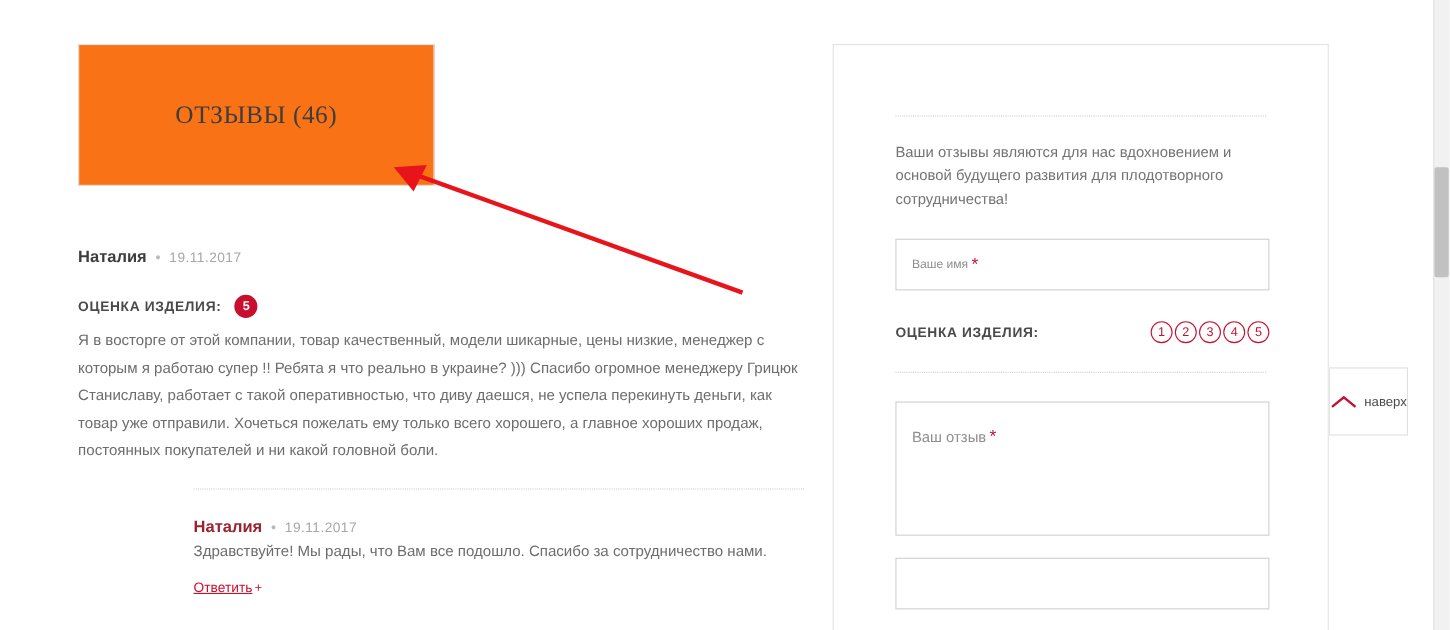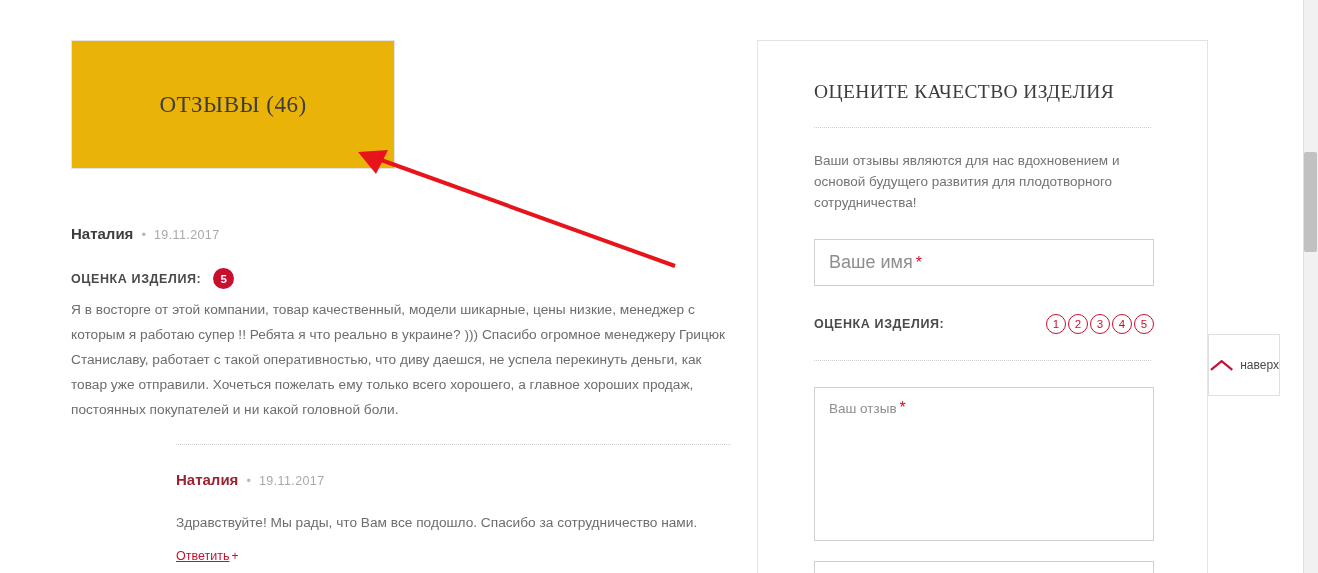--- a/index.html
+++ b/index.html
@@ -27,21 +27,21 @@
     width: 660px;
   }
   .tabs {
     display: flex;
     gap: 11px;
   }
   .tab {
     width: 324px;
     height: 129px;
     border: 1px solid #e3e3e3;
-    background: #eab308;
+    background: #f97316;
     display: flex;
     align-items: center;
     justify-content: center;
     cursor: pointer;
   }
   .tab-label {
     font-family: "Liberation Serif", serif;
     font-size: 23px;
     color: #3d3d3d;
     letter-spacing: 0.5px;
@@ -120,21 +120,20 @@
     font-size: 15px;
     font-weight: bold;
     color: #9b2230;
   }
   .reply-date {
     font-size: 12.5px;
     color: #a8a8a8;
     letter-spacing: 0.4px;
   }
   .reply-text {
-    margin-top: 22px;
     font-size: 13.7px;
     line-height: 25px;
     color: #6d6d6d;
   }
   .reply-link {
     margin-top: 14px;
     font-size: 12.5px;
     color: #c8102e;
     text-decoration: underline;
     cursor: pointer;
@@ -180,21 +179,21 @@
     width: 340px;
     height: 47px;
     border: 1px solid #cfcfcf;
     background: #fff;
     display: flex;
     align-items: center;
     padding: 0 14px;
     cursor: text;
   }
   .field-placeholder {
-    font-size: 18px;
+    font-size: 11px;
     color: #8e8e8e;
   }
   .req {
     color: #c8102e;
     margin-left: 3px;
   }
   .rate-row {
     margin-top: 28px;
     display: flex;
     align-items: center;
@@ -223,23 +222,23 @@
     justify-content: center;
     cursor: pointer;
   }
   .panel-divider2 {
     margin-top: 26px;
     border-top: 1px dotted #cfcfcf;
   }
   .textarea-box {
     margin-top: 26px;
     width: 340px;
-    height: 154px;
+    height: 122px;
     border: 1px solid #cfcfcf;
-    padding: 11px 14px;
+    padding: 23px 14px;
     cursor: text;
   }
   .textarea-placeholder {
     font-size: 13.5px;
     color: #8e8e8e;
   }
   .field-bottom {
     margin-top: 20px;
     width: 340px;
     height: 47px;
@@ -335,21 +334,20 @@
         </div>
         <div class="reply-text">Здравствуйте! Мы рады, что Вам все подошло. Спасибо за сотрудничество нами.</div>
         <div>
           <span class="reply-link">Ответить</span><span class="reply-plus">+</span>
         </div>
       </div>
     </div>
   </div>
 
   <div class="right-panel">
-    <div class="panel-title">ОЦЕНИТЕ КАЧЕСТВО ИЗДЕЛИЯ</div>
     <div class="panel-divider"></div>
     <div class="panel-desc">Ваши отзывы являются для нас вдохновением и основой будущего развития для плодотворного сотрудничества!</div>
 
     <div class="field">
       <span class="field-placeholder">Ваше имя</span>
         <span class="req">*</span>
     </div>
 
     <div class="rate-row">
       <span class="rate-label">ОЦЕНКА ИЗДЕЛИЯ:</span>

